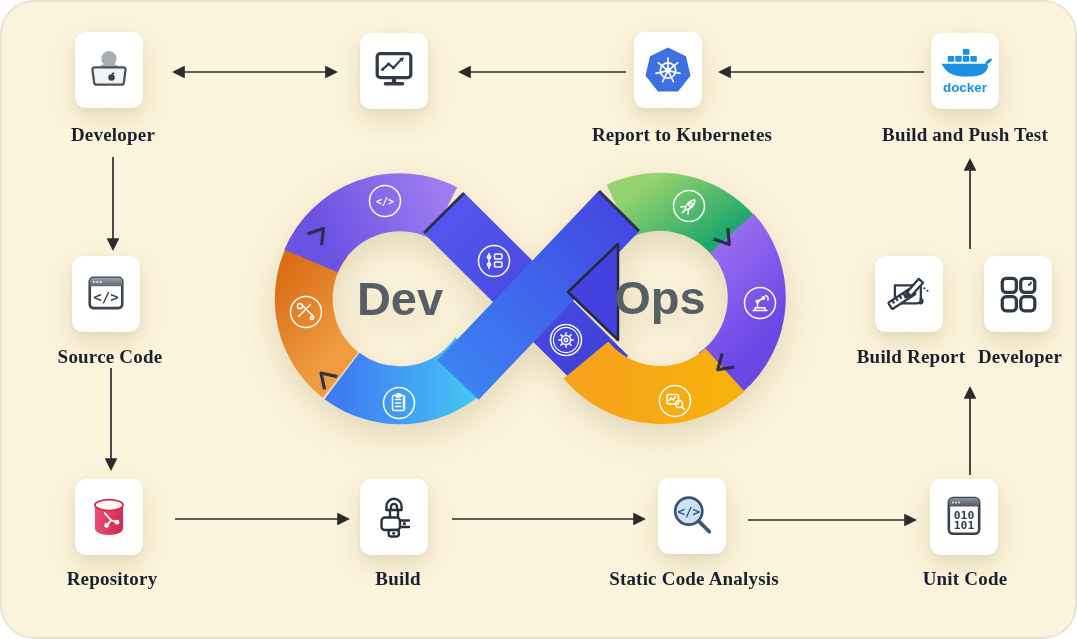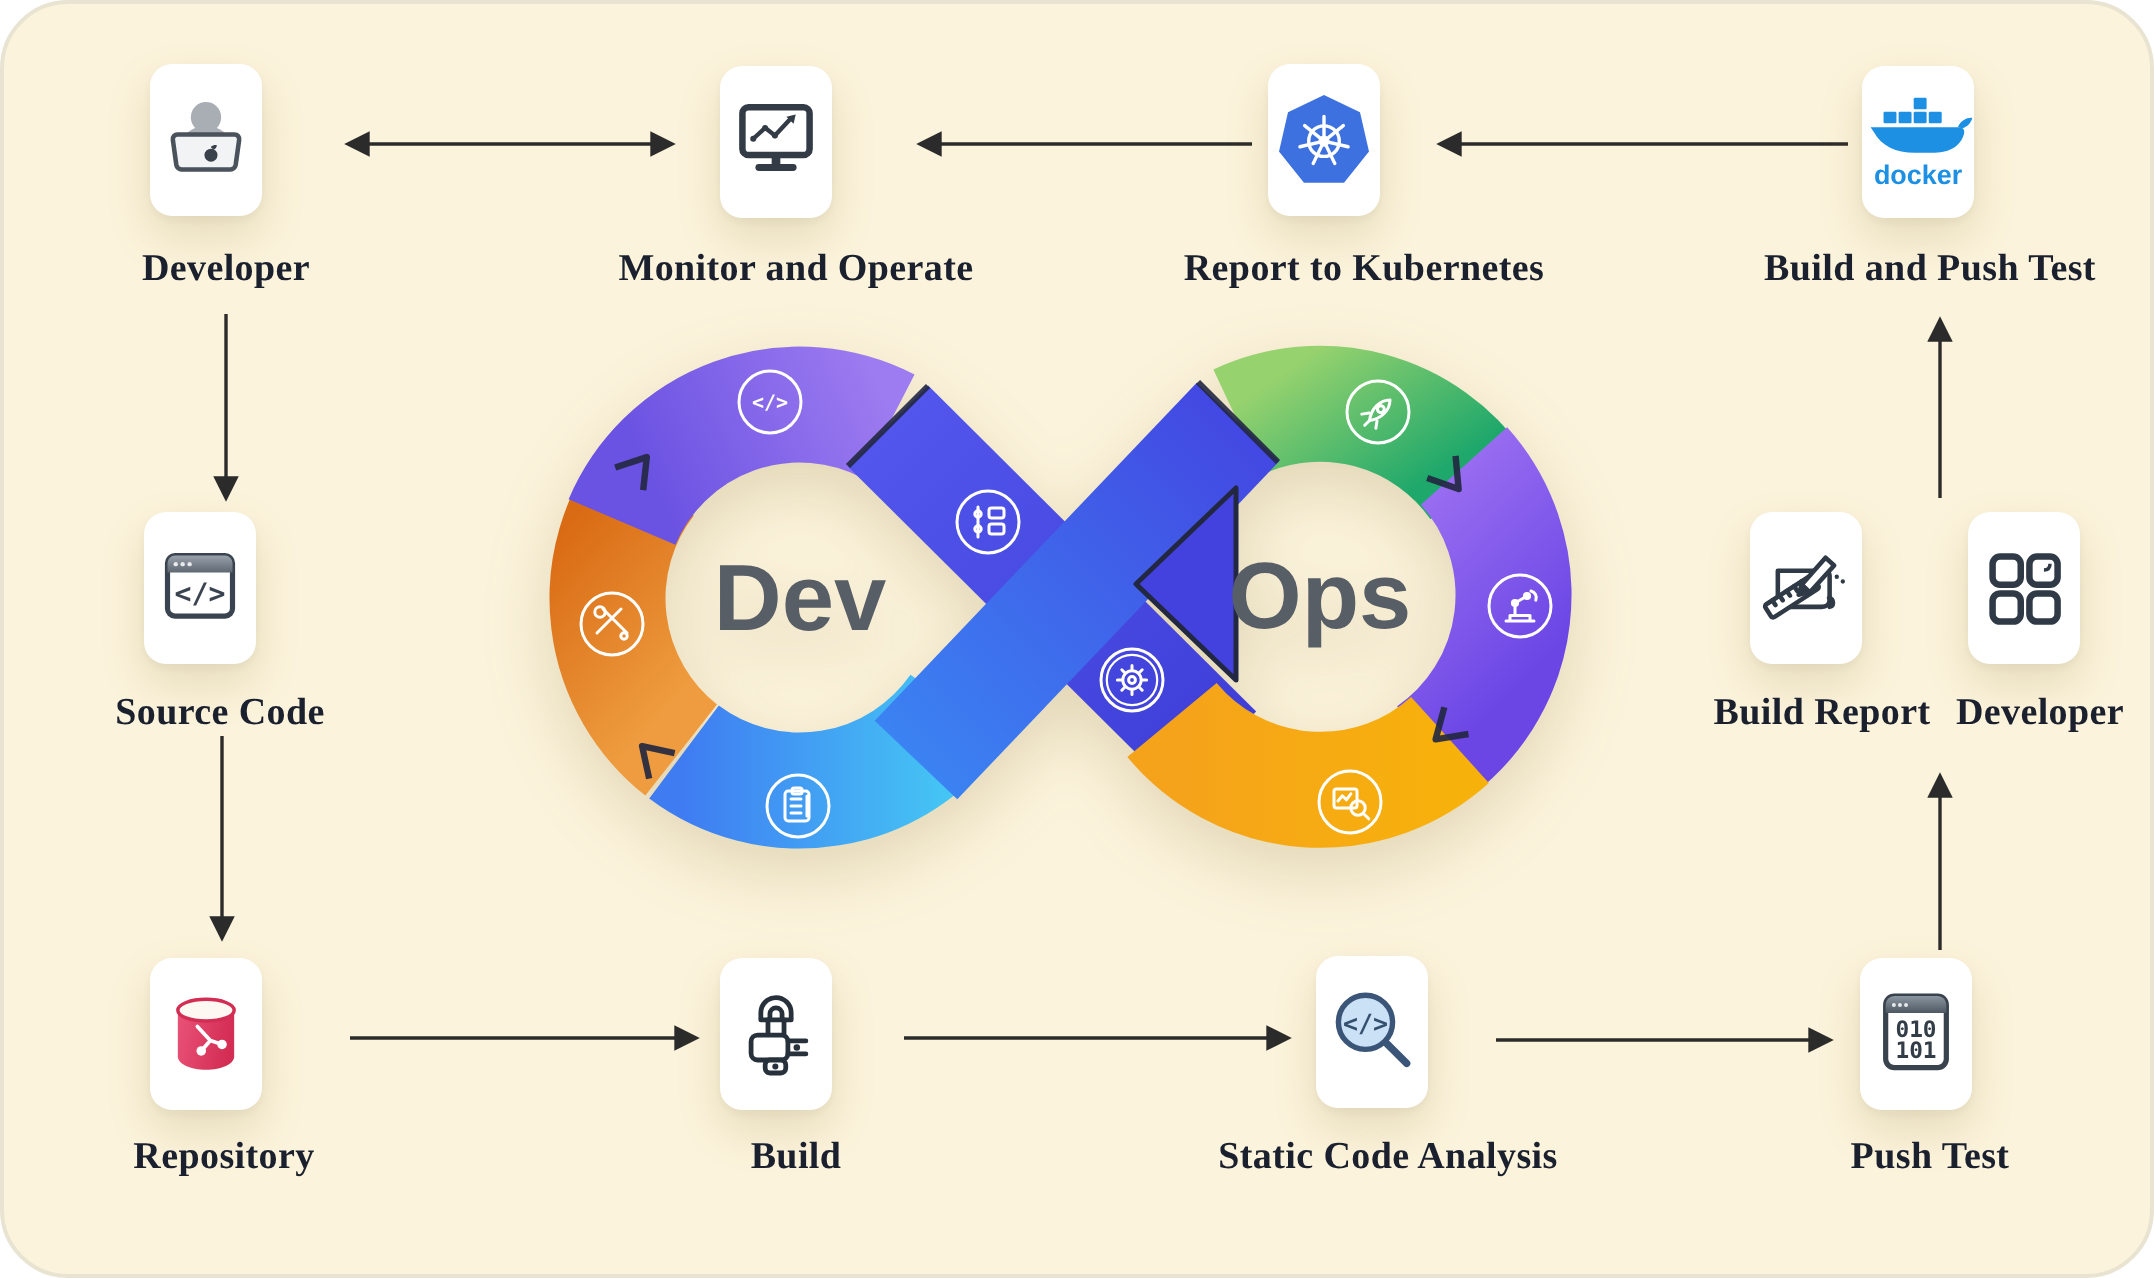--- a/index.html
+++ b/index.html
@@ -2,21 +2,21 @@
 <html><head>
 <meta charset="utf-8">
 <style>
   html,body{margin:0;padding:0;background:#ffffff;}
   .frame{
     position:relative;width:1077px;height:639px;box-sizing:border-box;
     background:#FBF3DB;border:2px solid #E9E4D2;border-radius:34px;overflow:hidden;
     font-family:"Liberation Serif",serif;
   }
   .node{
-    position:absolute;width:56px;height:76px;background:#ffffff;border-radius:11px;
+    position:absolute;width:68px;height:76px;background:#ffffff;border-radius:11px;
     box-shadow:0 10px 22px rgba(150,125,60,.20),0 2px 6px rgba(0,0,0,.05);
     display:flex;align-items:center;justify-content:center;
   }
   .label{
     position:absolute;transform:translateX(-50%);white-space:nowrap;
     font-weight:700;font-size:19px;color:#1b202e;letter-spacing:.2px;
   }
   .arrow-layer{position:absolute;left:0;top:0;pointer-events:none;}
   .infinity{position:absolute;left:266px;top:164px;filter:drop-shadow(0 12px 16px rgba(140,115,55,.22));}
   .mono{font-family:"DejaVu Sans Mono",monospace;}
@@ -187,21 +187,20 @@
       <rect x="8.5" y="8" width="31" height="22" rx="2.8" fill="#fff" stroke="#333C46" stroke-width="3"></rect>
       <polyline points="13.5,22.5 19,17.5 23.5,21 30.5,13.5" fill="none" stroke="#333C46" stroke-width="2"></polyline>
       <circle cx="13.5" cy="22.5" r="1.4" fill="#333C46"></circle>
       <circle cx="19" cy="17.5" r="1.4" fill="#333C46"></circle>
       <circle cx="23.5" cy="21" r="1.4" fill="#333C46"></circle>
       <path d="M28.8,12.3 l4.3,-1 -1,4.3 z" fill="#333C46"></path>
       <path d="M22,30 h4 v4.2 h-4 z" fill="#333C46"></path>
       <rect x="14.5" y="34.2" width="19" height="3.2" rx="1.6" fill="#333C46"></rect>
     </svg>
   </div>
-  <div class="label" style="left:396px;top:122px">Monitor and Operate</div>
 
   <div class="node" style="left:632px;top:30px">
     <svg width="54" height="54" viewBox="0 0 48 48">
       <polygon points="24,4 40,11.7 44,29.1 32.9,43 15.1,43 4,29.1 8,11.7" fill="#3D71E0"></polygon>
       <g stroke="#fff" stroke-width="1.5" stroke-linecap="round" fill="none">
         <circle cx="24" cy="24.5" r="6.8"></circle>
         <path d="M24,24.5 L24,13.5 M24,24.5 L32.6,17.6 M24,24.5 L34.7,27 M24,24.5 L28.8,34.4 M24,24.5 L19.2,34.4 M24,24.5 L13.3,27 M24,24.5 L15.4,17.6"></path>
       </g>
       <circle cx="24" cy="24.5" r="2.5" fill="#fff"></circle>
     </svg>
@@ -326,15 +325,15 @@
       </defs>
       <rect x="10" y="6.5" width="28" height="33" rx="4" fill="#fff" stroke="#39434E" stroke-width="2.4"></rect>
       <path d="M10,10.5 a4,4 0 0 1 4,-4 h20 a4,4 0 0 1 4,4 v3.8 h-28 z" fill="url(#utHdr)"></path>
       <circle cx="13.8" cy="10.6" r=".9" fill="#E8EAEC"></circle>
         <circle cx="16.6" cy="10.6" r=".9" fill="#E8EAEC"></circle>
         <circle cx="19.4" cy="10.6" r=".9" fill="#E8EAEC"></circle>
       <text class="mono" x="24" y="25.5" text-anchor="middle" font-family="DejaVu Sans Mono,monospace" font-size="10.5" font-weight="bold" fill="#333D48">010</text>
       <text class="mono" x="24" y="35" text-anchor="middle" font-family="DejaVu Sans Mono,monospace" font-size="10.5" font-weight="bold" fill="#333D48">101</text>
     </svg>
   </div>
-  <div class="label" style="left:963px;top:566px">Push Test</div>
+  <div class="label" style="left:963px;top:566px">Unit Code</div>
 
 </div>
 
 </body></html>

